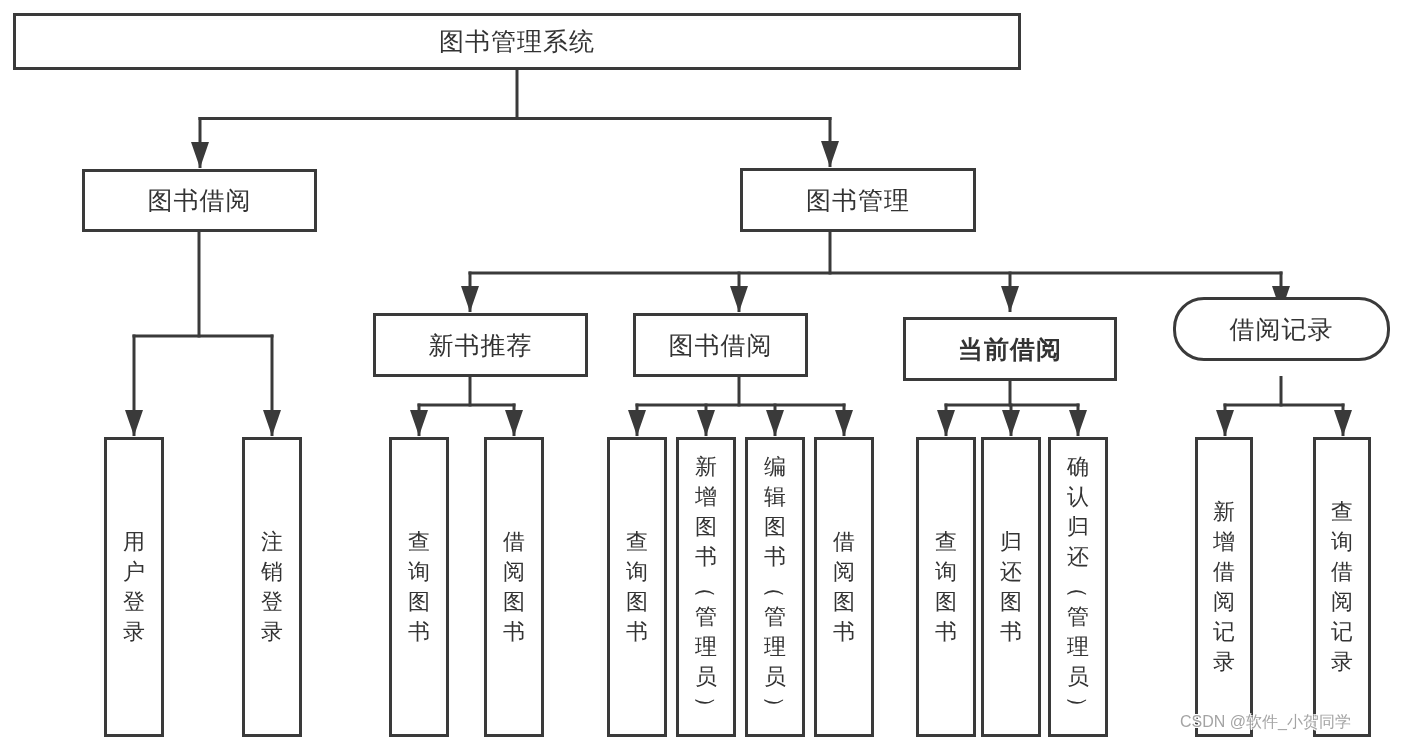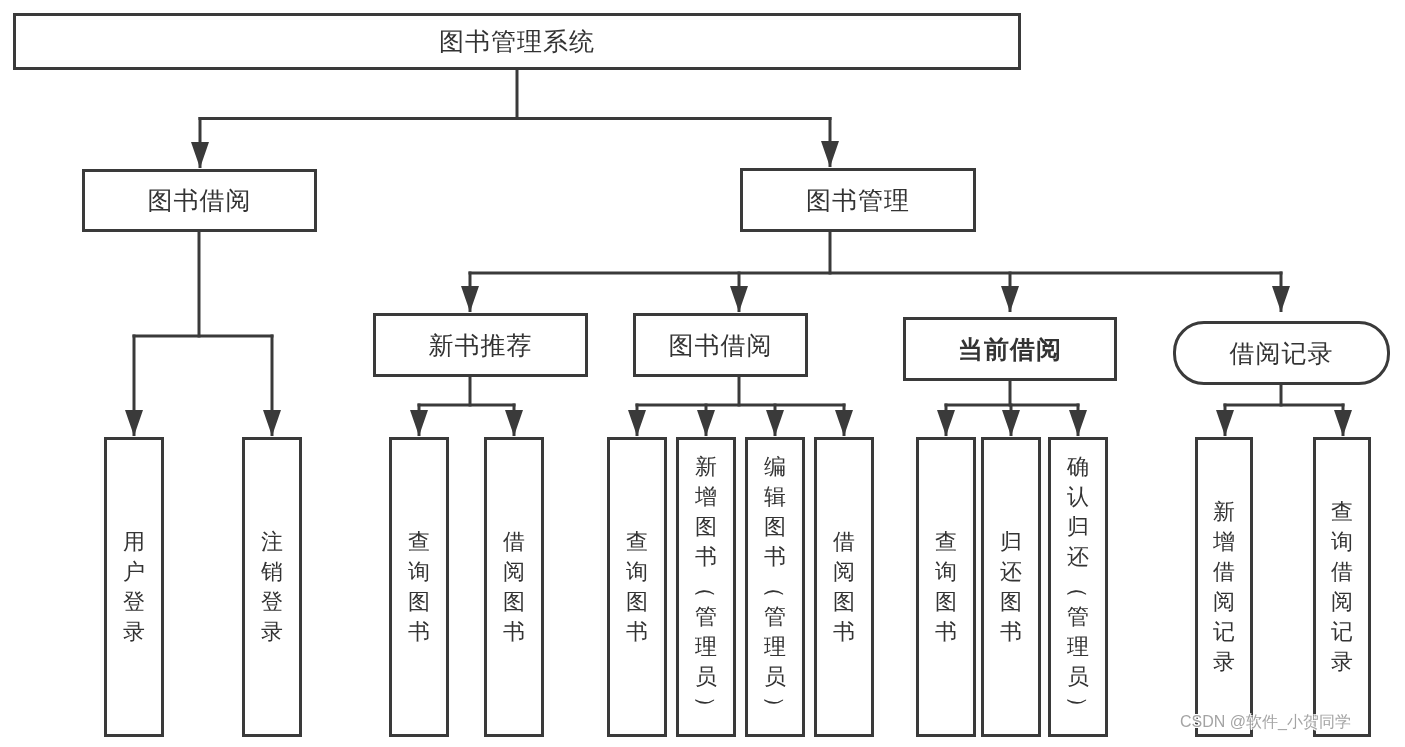--- a/index.html
+++ b/index.html
@@ -110,21 +110,21 @@
   </svg>
 
   <div class="node hbox" style="left:13px; top:13px; width:1008px; height:57px;">图书管理系统</div>
 
   <div class="node hbox" style="left:82px; top:169px; width:235px; height:63px;">图书借阅</div>
   <div class="node hbox" style="left:712px; top:168px; width:236px; height:64px;margin-left:28px;">图书管理</div>
 
   <div class="node hbox" style="left:373px; top:313px; width:215px; height:64px;">新书推荐</div>
   <div class="node hbox" style="left:633px; top:313px; width:175px; height:64px;">图书借阅</div>
   <div class="node hbox" style="left:903px; top:317px; width:214px; height:64px;font-weight:bold;">当前借阅</div>
-  <div class="node hbox" style="left:1173px; top:321px; width:217px; height:64px;border-radius:31px;">借阅记录</div>
+  <div class="node hbox" style="left:1173px; top:297px; width:217px; height:64px;border-radius:31px;">借阅记录</div>
 
   <div class="node vbox" style="left:104px; top:437px; width:60px; height:300px;">
       <span class="vchar">用</span>
       <span class="vchar">户</span>
       <span class="vchar">登</span>
       <span class="vchar">录</span>
     </div>
   <div class="node vbox" style="left:242px; top:437px; width:60px; height:300px;">
       <span class="vchar">注</span>
       <span class="vchar">销</span>

